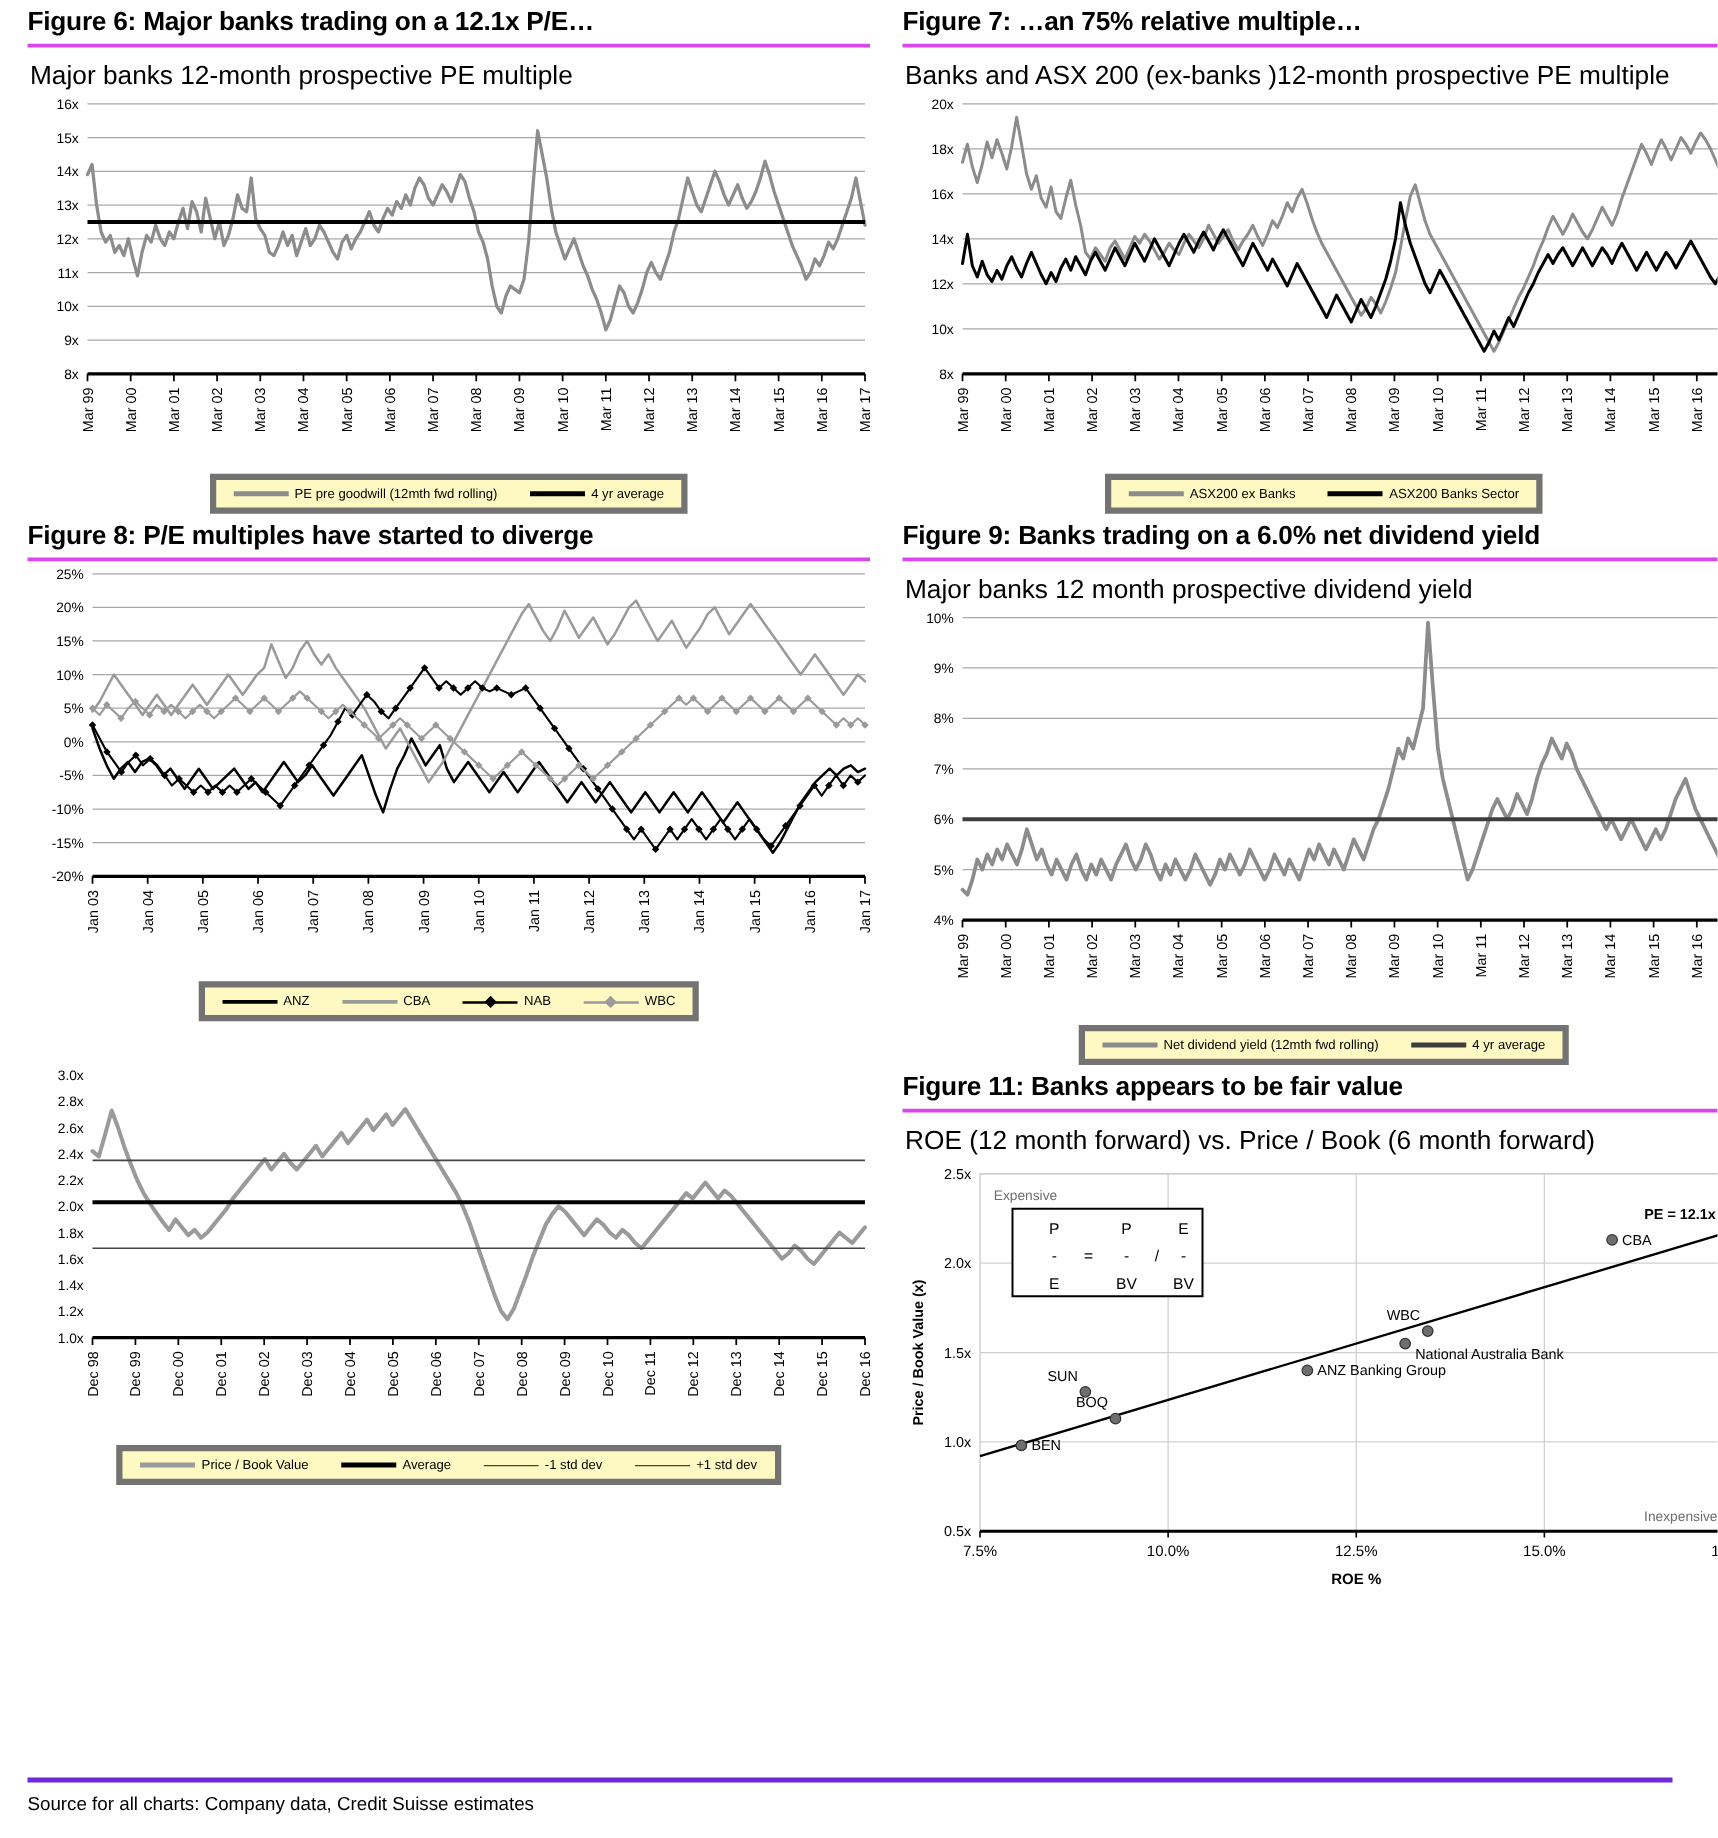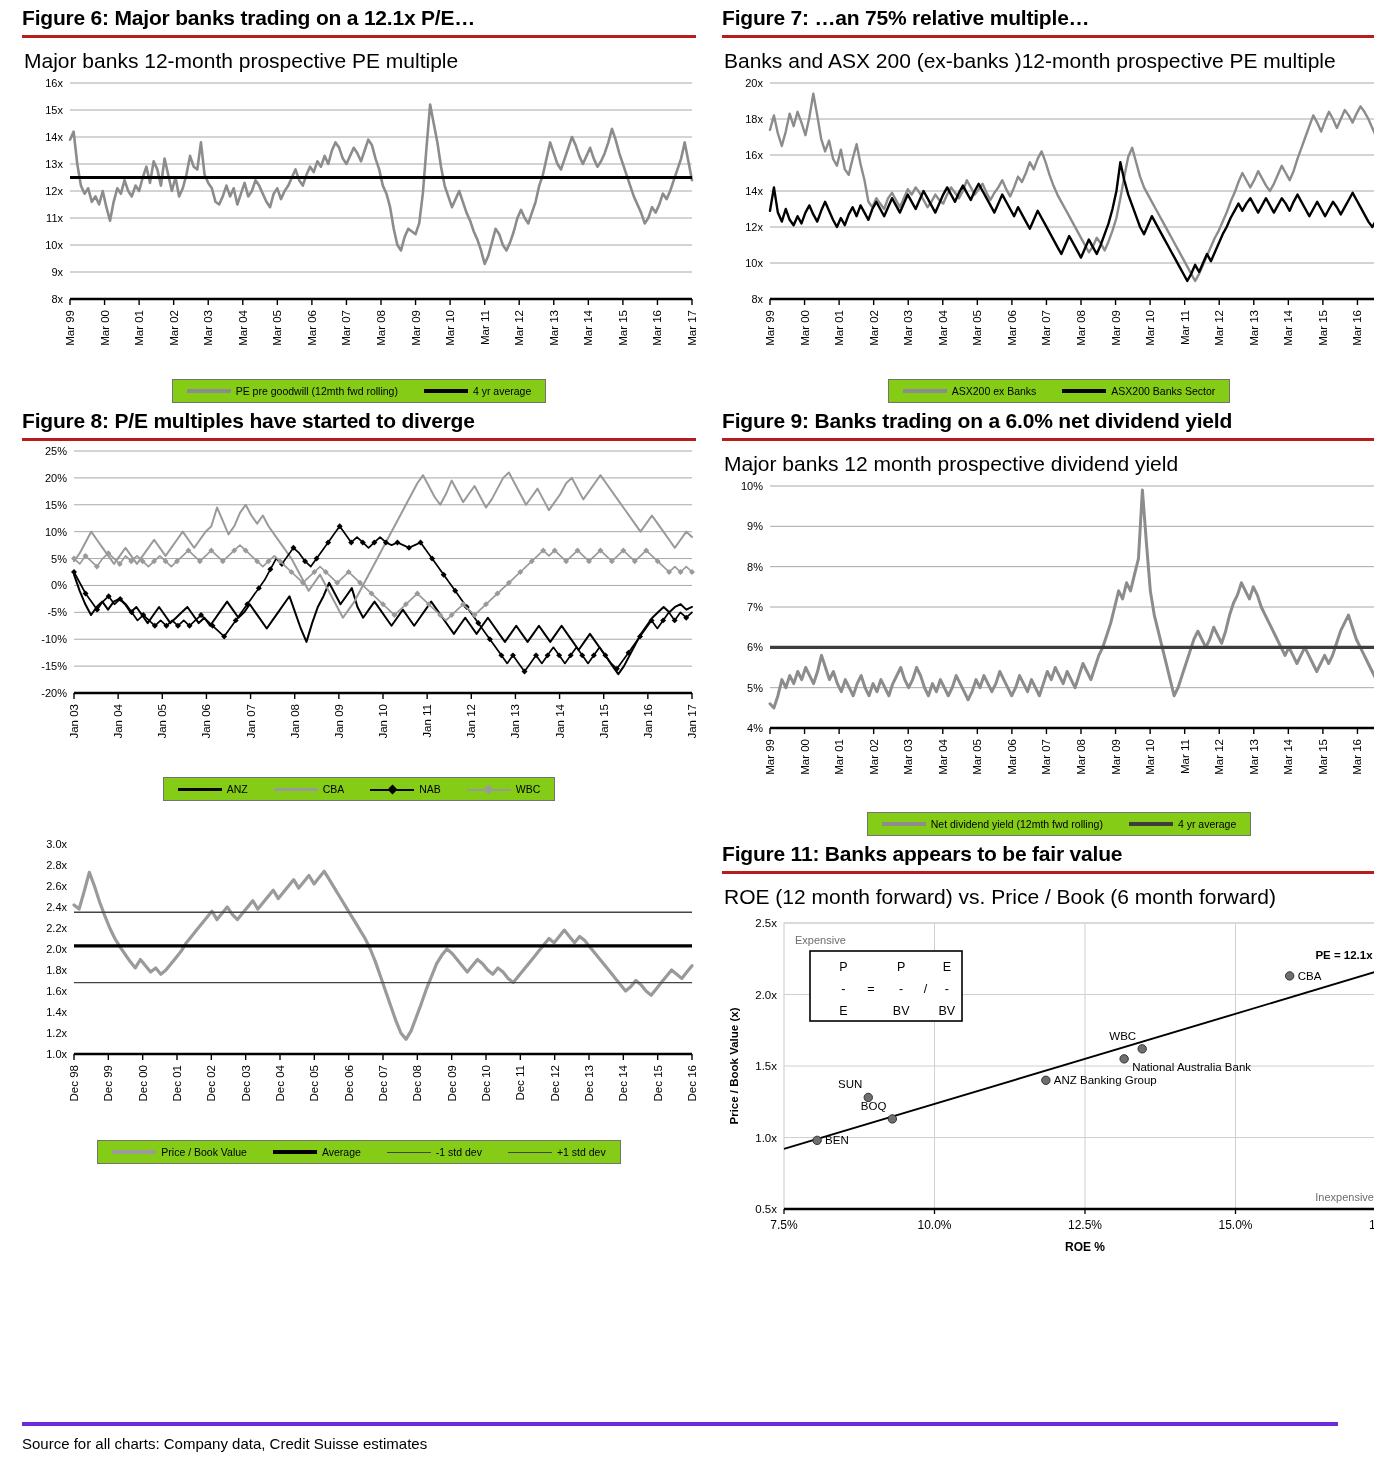--- a/index.html
+++ b/index.html
@@ -7,29 +7,29 @@
     width:1374px;height:1470px;
     font-family:"Liberation Sans", sans-serif;
     color:#000;
     -webkit-font-smoothing:antialiased;
   }
   .page{position:relative;width:1374px;height:1470px;box-sizing:border-box;padding:0 22px;}
   .grid{display:grid;grid-template-columns:674px 674px;column-gap:26px;row-gap:0;}
   .panel{position:relative;}
   .fig-title{
     font-size:21px;font-weight:bold;letter-spacing:-0.2px;
-    padding:6px 0 5px 0;border-bottom:3px solid #b91c1c;margin:0 0 2px 0;
+    padding:6px 0 5px 0;border-bottom:3px solid #d946ef;margin:0 0 2px 0;
     white-space:nowrap;
   }
   .fig-sub{font-size:21px;padding:9px 0 2px 2px;}
   .plot{position:relative;}
   svg{display:block;}
   .legendbox{
-    border:1px solid #737373;display:inline-flex;align-items:flex-start;
-    gap:26px;padding:5px 14px;font-size:10.5px;background:#84cc16;
+    border:5px solid #737373;display:inline-flex;align-items:flex-start;
+    gap:26px;padding:5px 14px;font-size:10.5px;background:#fef9c3;
   }
   .legend-wrap{display:flex;justify-content:center;margin-top:4px;}
   .lg-item{display:inline-flex;align-items:center;gap:5px;white-space:nowrap;}
   .lg-swatch{display:inline-block;width:44px;height:0;border-top-style:solid;}
   .lg-mark{position:relative;display:inline-block;width:44px;height:7px;}
   .lg-mark i{position:absolute;left:0;right:0;top:3px;border-top-style:solid;}
   .lg-mark b{position:absolute;left:50%;top:0px;margin-left:-3.5px;width:7px;height:7px;transform:rotate(45deg);}
   .source{
     position:absolute;left:22px;right:36px;bottom:18px;
     font-size:15px;padding-top:9px;border-top:4px solid #6d28d9;

